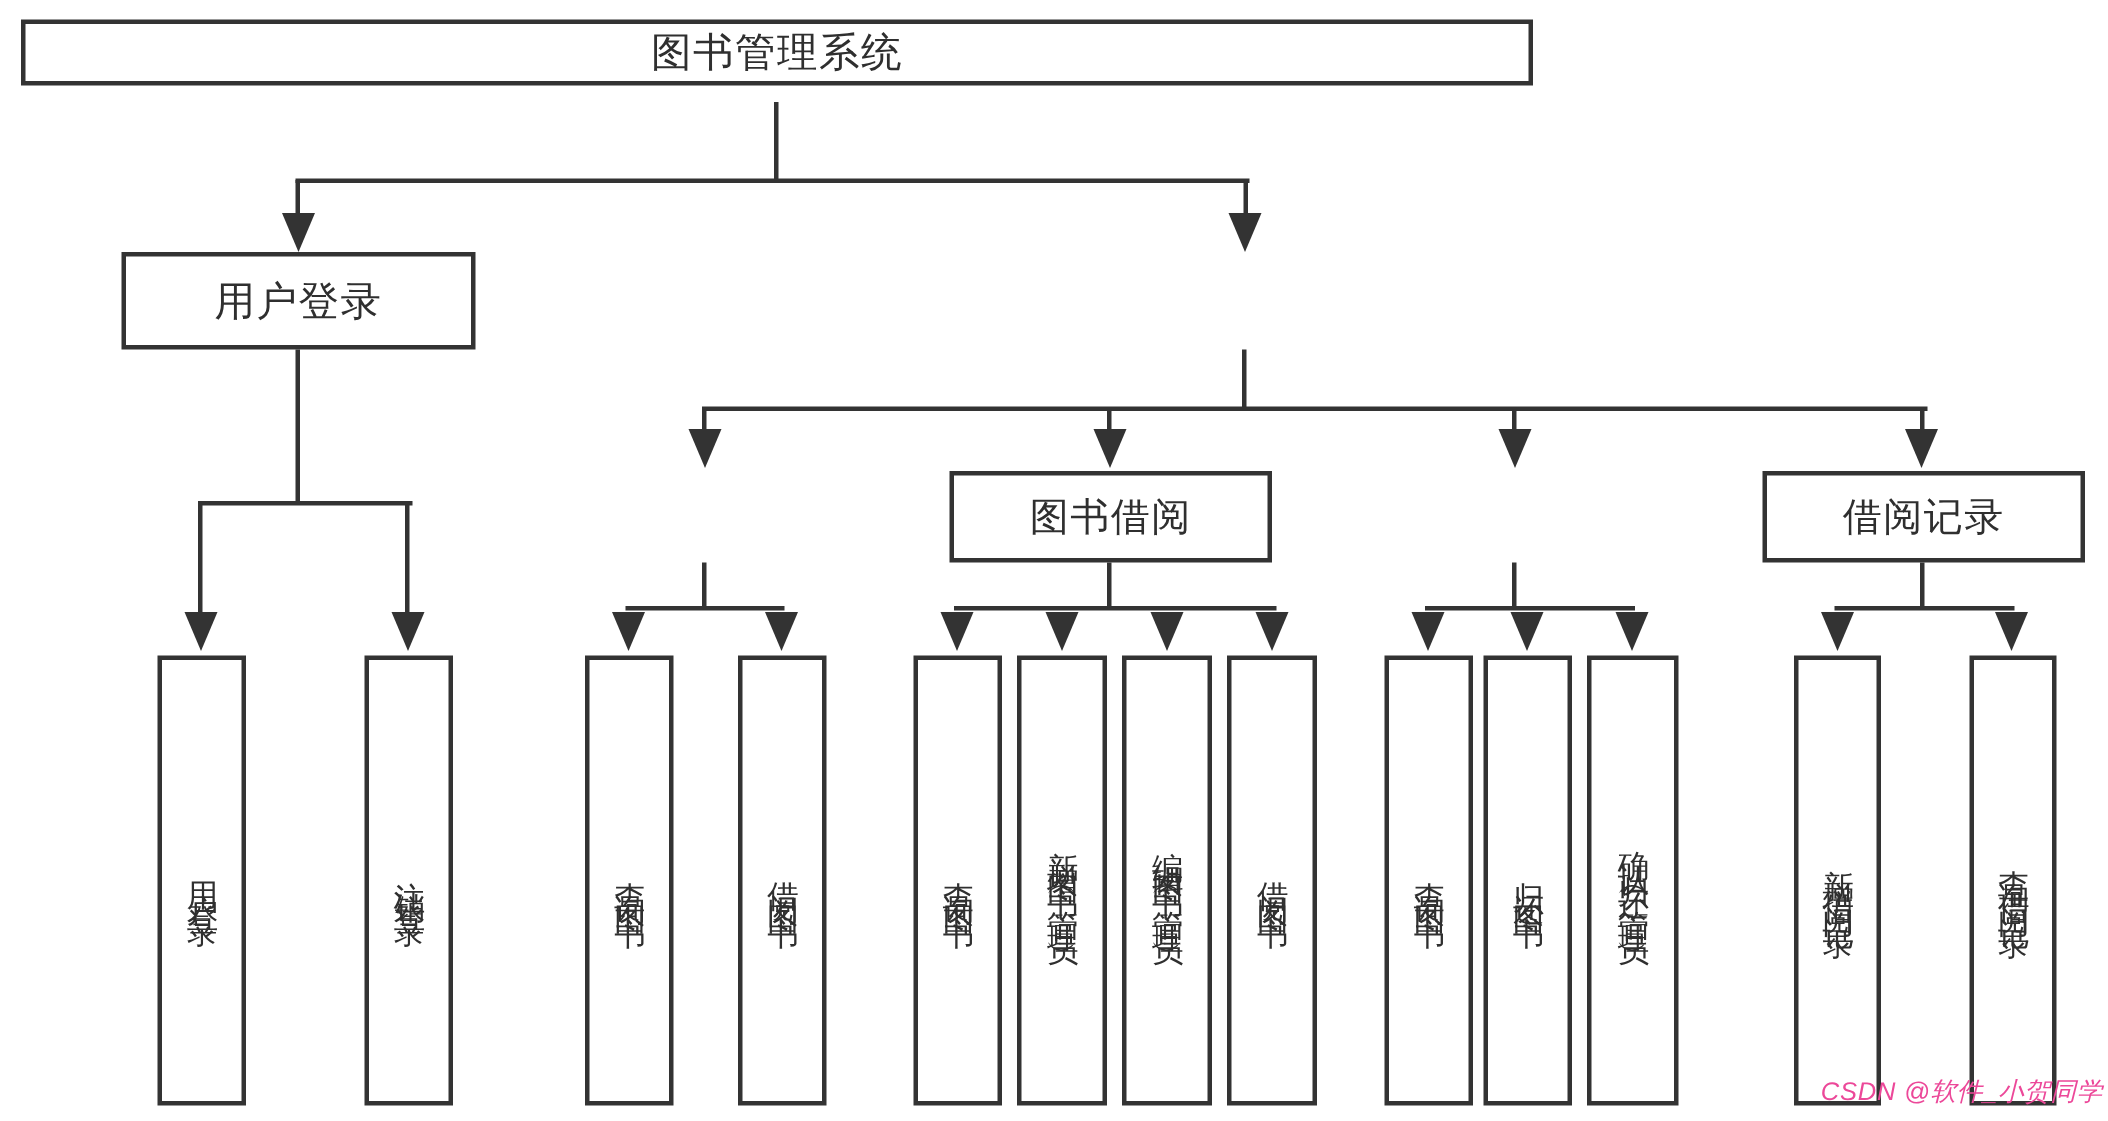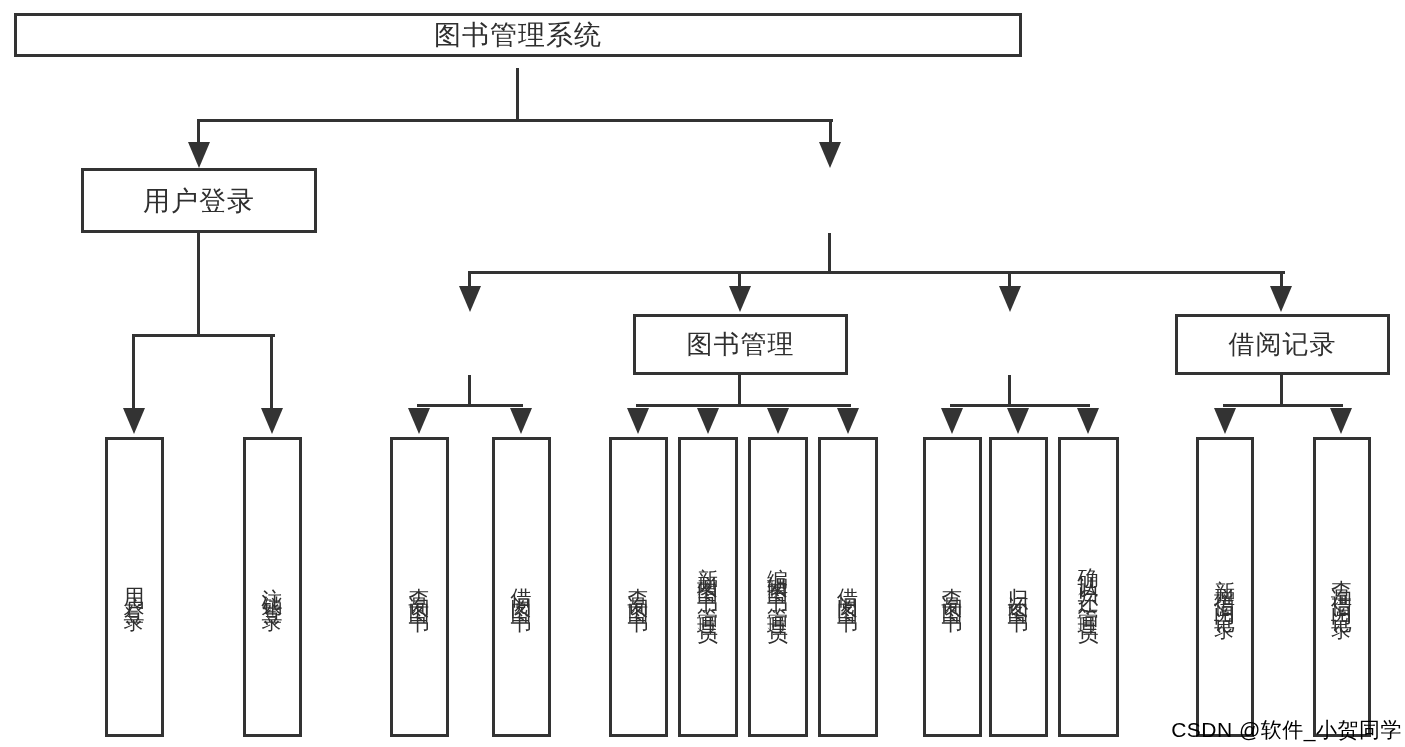--- a/index.html
+++ b/index.html
@@ -32,24 +32,25 @@
   .ln { position: absolute; background: #333333; }
   .arr {
     position: absolute; width: 0; height: 0;
     border-left: 11px solid transparent;
     border-right: 11px solid transparent;
     border-top: 26px solid #333333;
   }
   #watermark {
     position: absolute;
     top: 716px; right: 3px;
-    font-size: 21px;
-    color: #000000;
+    font-size: 17px;
+    color: #ec4899;
     letter-spacing: 0.5px;
     white-space: nowrap;
+    font-style: italic;
   }
 </style>
 </head>
 <body>
 
 <div id="canvas">
 
   <div class="box h1t" style="left:14px; top:13px; width:1008px; height:44px;">
     <span>图书管理系统</span>
   </div>
@@ -77,21 +78,21 @@
   <div class="ln" style="left:468px; top:273px; width:3px; height:14px;"></div>
   <div class="ln" style="left:738px; top:273px; width:3px; height:14px;"></div>
   <div class="ln" style="left:1008px; top:273px; width:3px; height:14px;"></div>
   <div class="ln" style="left:1280px; top:273px; width:3px; height:14px;"></div>
   <div class="arr" style="left:459px; top:286px;"></div>
   <div class="arr" style="left:729px; top:286px;"></div>
   <div class="arr" style="left:999px; top:286px;"></div>
   <div class="arr" style="left:1270px; top:286px;"></div>
 
   <div class="box h3t" style="left:633px; top:314px; width:215px; height:61px;">
-    <span>图书管理</span>
+    <span>图书借阅</span>
   </div>
   <div class="box h3t" style="left:1175px; top:314px; width:215px; height:61px;">
     <span>借阅记录</span>
   </div>
 
   <div class="ln" style="left:468px; top:375px; width:3px; height:31px;"></div>
   <div class="ln" style="left:417px; top:404px; width:106px; height:3px;"></div>
   <div class="arr" style="left:408px; top:408px;"></div>
   <div class="arr" style="left:510px; top:408px;"></div>
 

